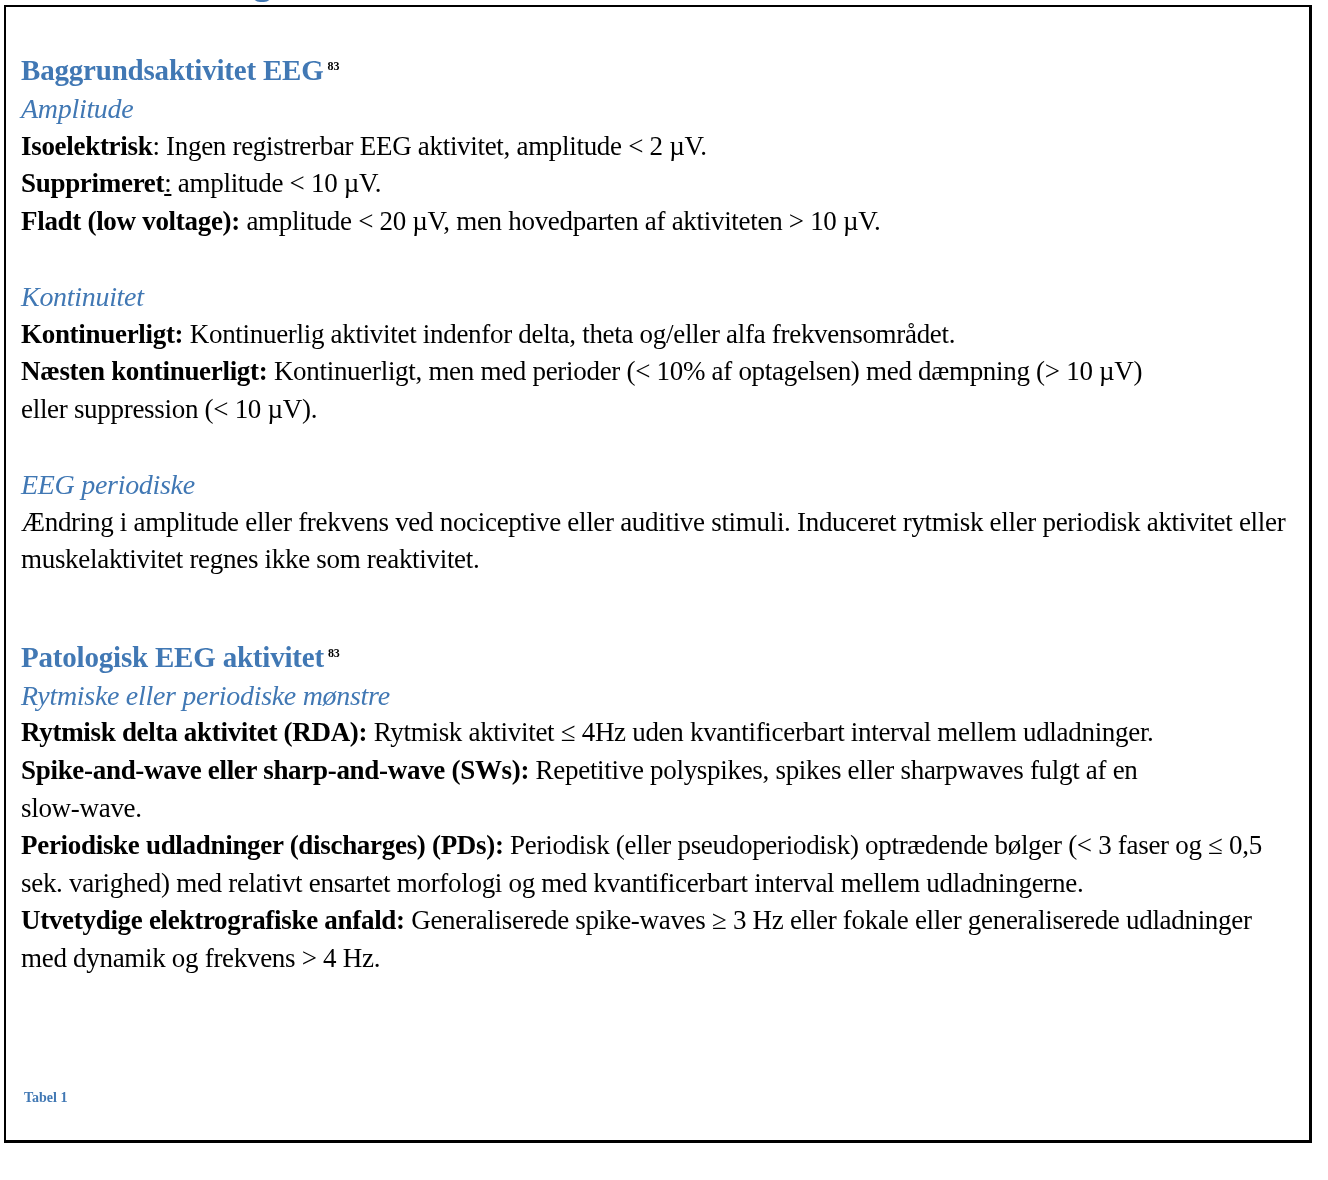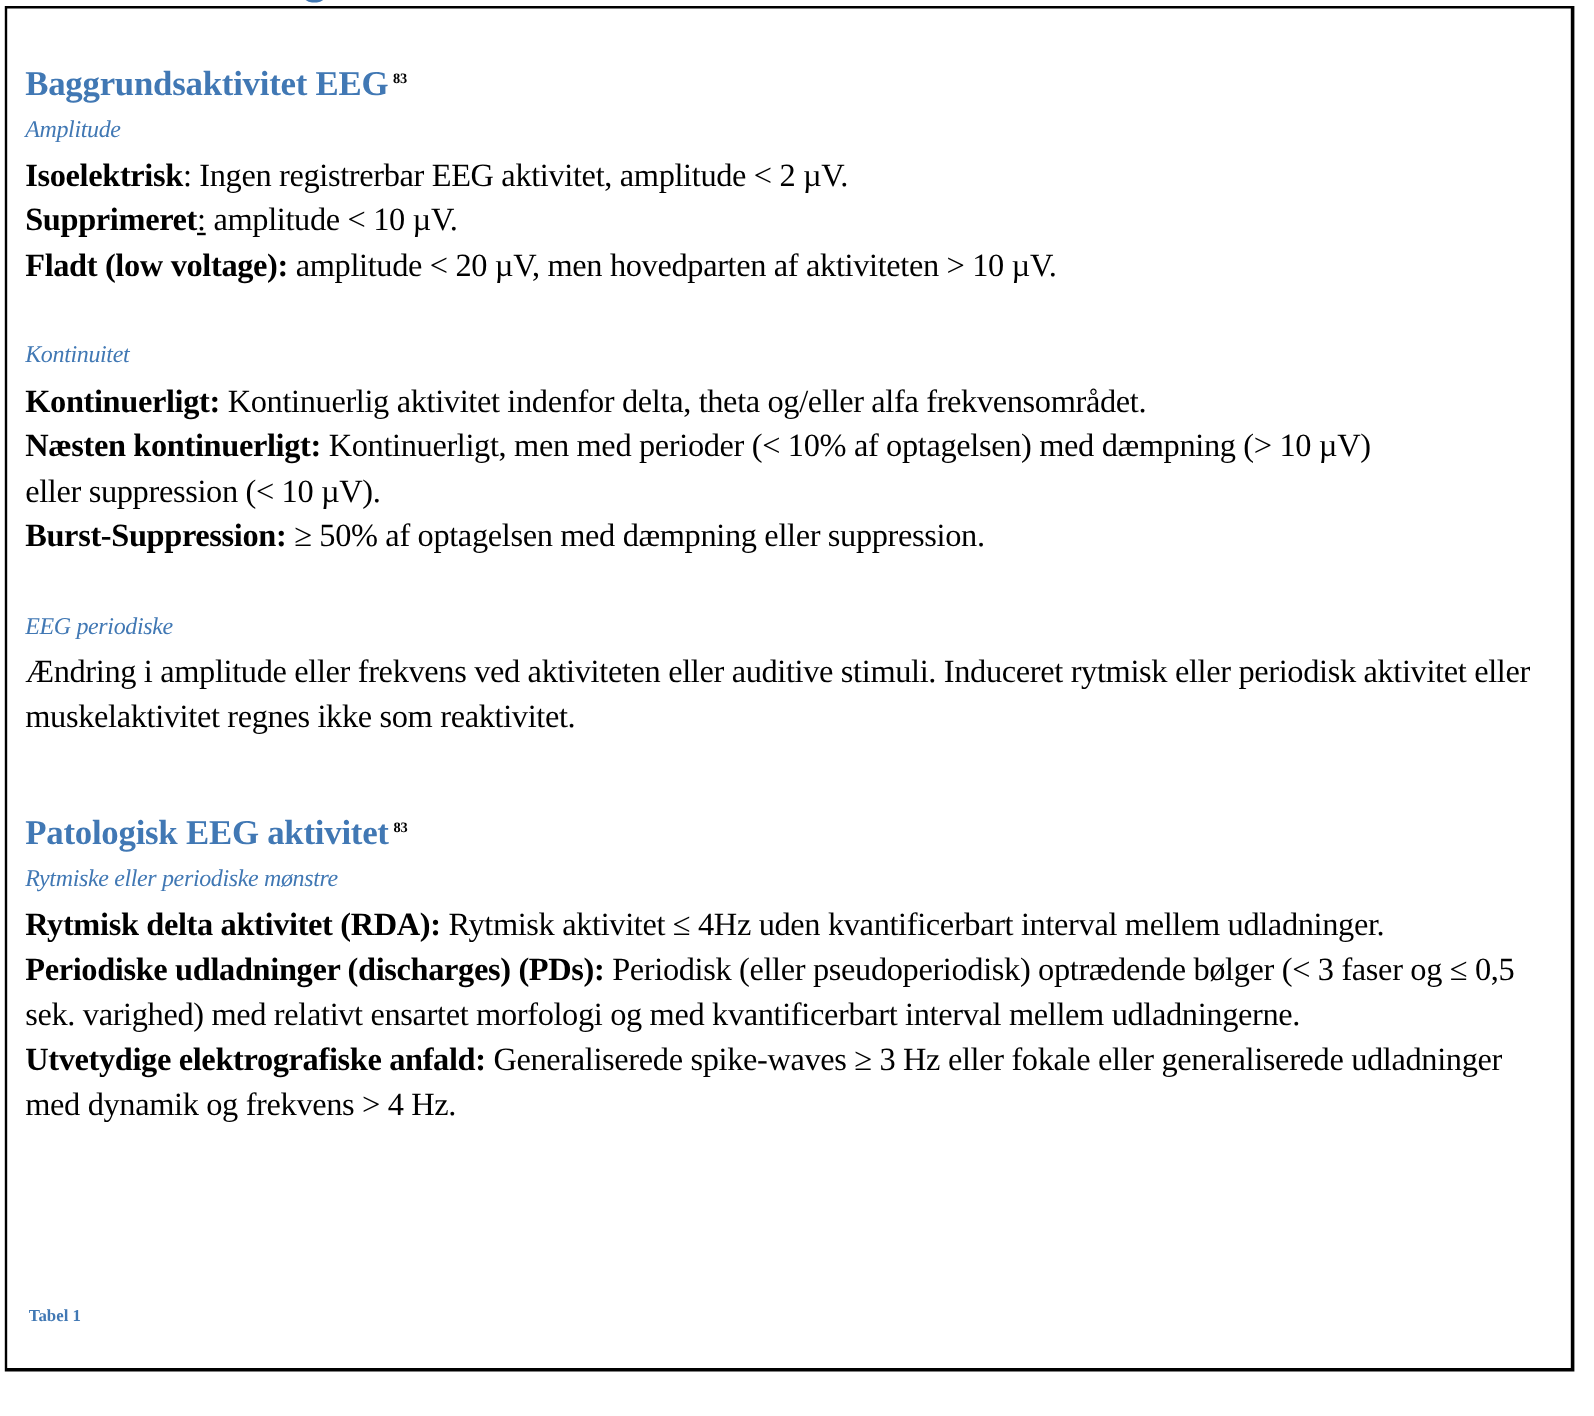--- a/index.html
+++ b/index.html
@@ -55,21 +55,21 @@
     .section-title sup {
       color: #000;
       font-size: 12px;
       vertical-align: 10px;
       line-height: 0;
       margin-left: 4px;
     }
     .subhead {
       color: #4178b4;
       font-style: italic;
-      font-size: 20px;
+      font-size: 28px;
       line-height: 37.6px;
     }
     .def { margin: 0; }
     .term { font-weight: bold; }
     .underline-colon { text-decoration: underline; }
     .gap { height: 37.6px; }
     .gap-lg { height: 56px; }
     .caption {
       position: absolute;
       left: 24px;
@@ -93,32 +93,32 @@
 
     <p class="def"><span class="term">Isoelektrisk</span><span>:</span><span> Ingen registrerbar EEG aktivitet, amplitude &lt; 2 µV.</span></p>
     <p class="def"><span class="term">Supprimeret</span><span class="underline-colon">:</span><span> amplitude &lt; 10 µV.</span></p>
     <p class="def"><span class="term">Fladt (low voltage):</span><span> amplitude &lt; 20 µV, men hovedparten af aktiviteten &gt; 10 µV.</span></p>
 
     <div class="gap"></div>
 
     <div class="subhead">Kontinuitet</div>
     <p class="def"><span class="term">Kontinuerligt:</span><span> Kontinuerlig aktivitet indenfor delta, theta og/eller alfa frekvensområdet.</span></p>
     <p class="def" style="width:1170px;"><span class="term">Næsten kontinuerligt:</span><span> Kontinuerligt, men med perioder (&lt; 10% af optagelsen) med dæmpning (&gt; 10 µV) eller suppression (&lt; 10 µV).</span></p>
-    <p class="def"><span class="term">Burst-Suppression:</span><span> ≥ 50% af optagelsen med dæmpning eller suppression.</span></p>
 
     <div class="gap"></div>
 
     <div class="subhead">EEG periodiske</div>
-    <p class="def" style="width:1280px;">Ændring i amplitude eller frekvens ved aktiviteten eller auditive stimuli. Induceret rytmisk eller periodisk aktivitet eller muskelaktivitet regnes ikke som reaktivitet.</p>
+    <p class="def" style="width:1280px;">Ændring i amplitude eller frekvens ved nociceptive eller auditive stimuli. Induceret rytmisk eller periodisk aktivitet eller muskelaktivitet regnes ikke som reaktivitet.</p>
 
     <div class="gap-lg" style="height:58px;"></div>
 
     <div class="section-title"><span>Patologisk EEG aktivitet</span><sup>83</sup></div>
     <div class="subhead">Rytmiske eller periodiske mønstre</div>
 
     <p class="def" style="width:1285px;"><span class="term">Rytmisk delta aktivitet (RDA):</span><span> Rytmisk aktivitet ≤ 4Hz uden kvantificerbart interval mellem udladninger.</span></p>
+    <p class="def" style="width:1180px;"><span class="term">Spike-and-wave eller sharp-and-wave (SWs):</span><span> Repetitive polyspikes, spikes eller sharpwaves fulgt af en slow-wave.</span></p>
     <p class="def" style="width:1285px;"><span class="term">Periodiske udladninger (discharges) (PDs):</span><span> Periodisk (eller pseudoperiodisk) optrædende bølger (&lt; 3 faser og ≤ 0,5 sek. varighed) med relativt ensartet morfologi og med kvantificerbart interval mellem udladningerne.</span></p>
     <p class="def" style="width:1240px;"><span class="term">Utvetydige elektrografiske anfald:</span><span> Generaliserede spike-waves  ≥ 3 Hz eller fokale eller generaliserede udladninger med dynamik og frekvens &gt; 4 Hz.</span></p>
 
   </div>
 </div>
 
 <div class="caption">Tabel 1</div>
 
 </body></html>

